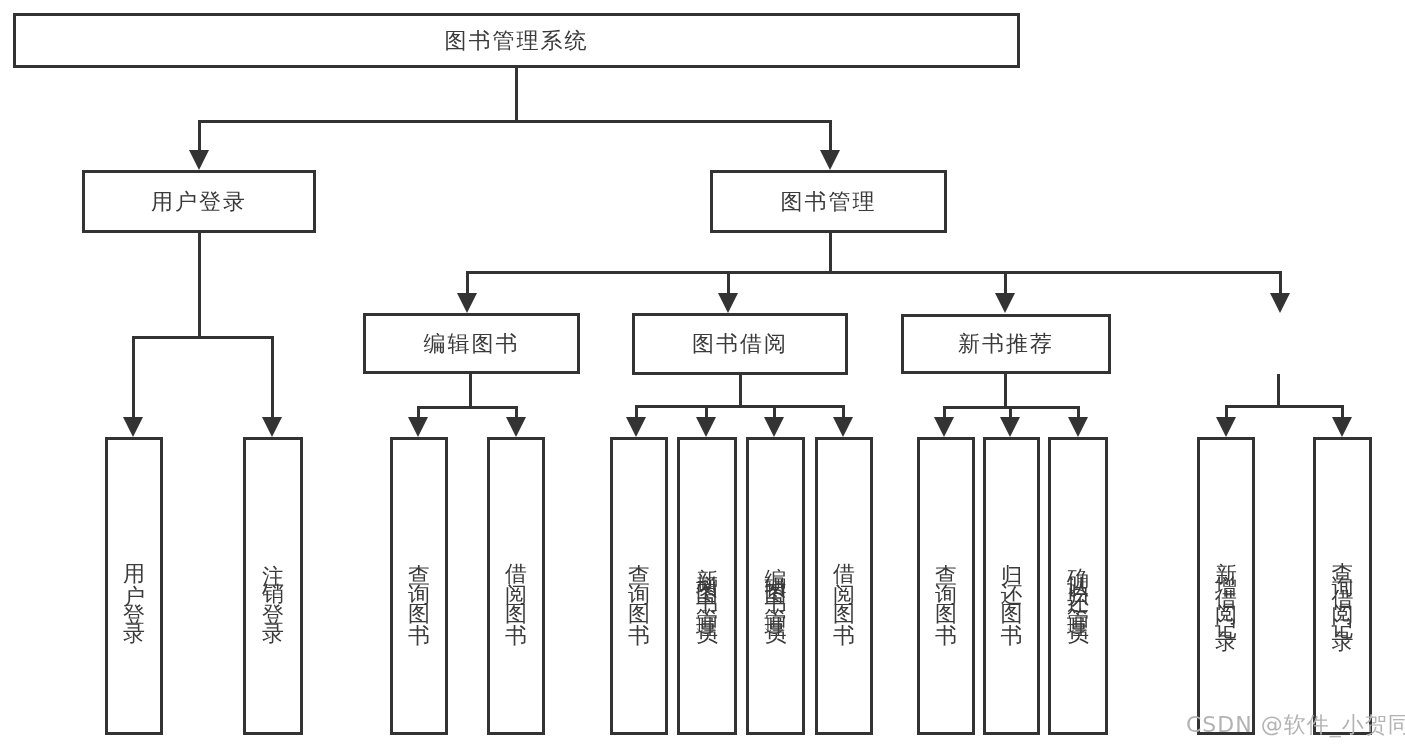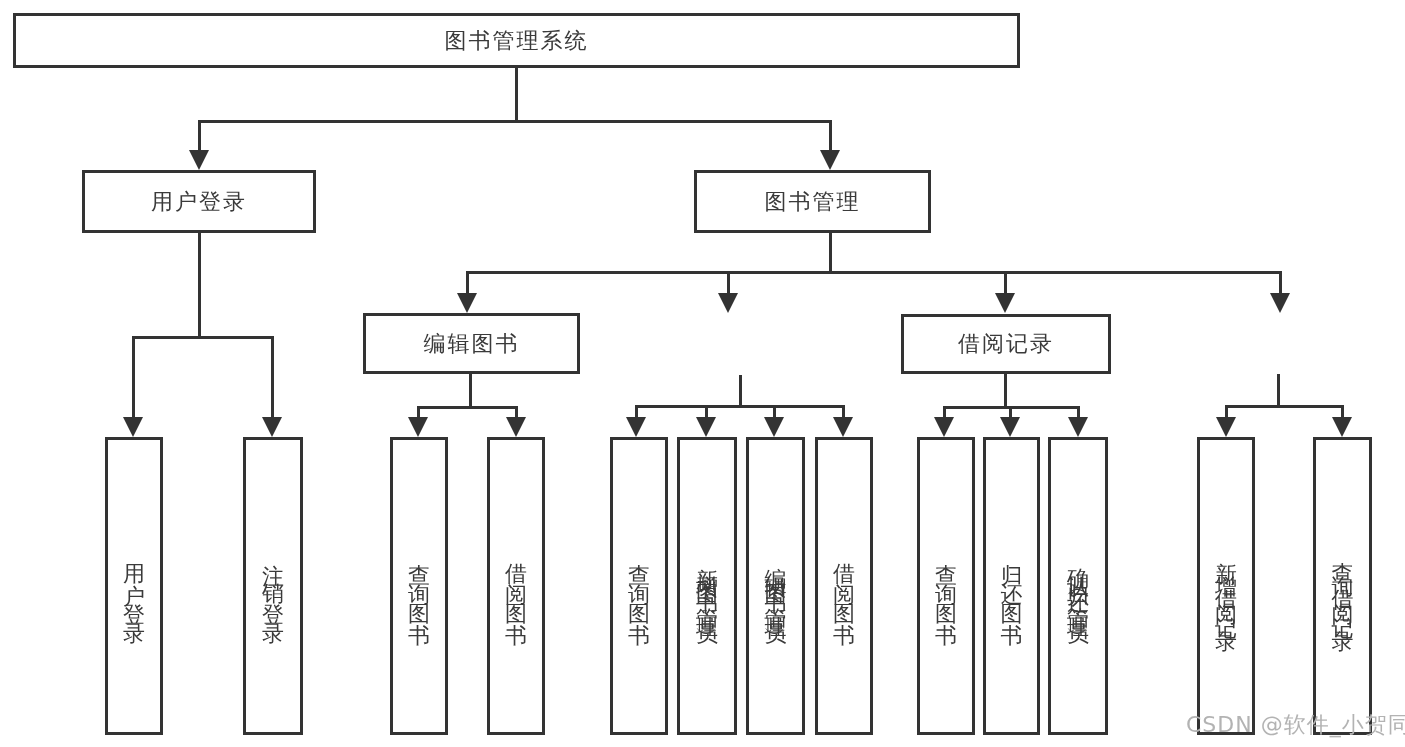--- a/index.html
+++ b/index.html
@@ -73,31 +73,34 @@
 <div class="canvas">
 
   <div class="box" style="left:13px; top:13px; width:1007px; height:55px;">
     <span class="hlabel">图书管理系统</span>
   </div>
 
   <div class="box" style="left:82px; top:170px; width:234px; height:63px;">
     <span class="hlabel">用户登录</span>
   </div>
 
-  <div class="box" style="left:694px; top:170px; width:237px; height:63px;">
+  <div class="box" style="left:710px; top:170px; width:237px; height:63px;">
     <span class="hlabel">图书管理</span>
   </div>
 
   <div class="box" style="left:363px; top:313px; width:217px; height:61px;">
     <span class="hlabel">编辑图书</span>
   </div>
 
+  <div class="box" style="left:632px; top:313px; width:216px; height:62px;">
+    <span class="hlabel">图书借阅</span>
+  </div>
 
   <div class="box" style="left:901px; top:314px; width:210px; height:60px;">
-    <span class="hlabel">借阅记录</span>
+    <span class="hlabel">新书推荐</span>
   </div>
 
 
   <div class="box vleaf" style="left:105px; width:58px;">
     <span class="vlabel sp-wide">用户登录</span>
   </div>
 
   <div class="box vleaf" style="left:243px; width:60px;">
     <span class="vlabel sp-wide">注销登录</span>
   </div>

